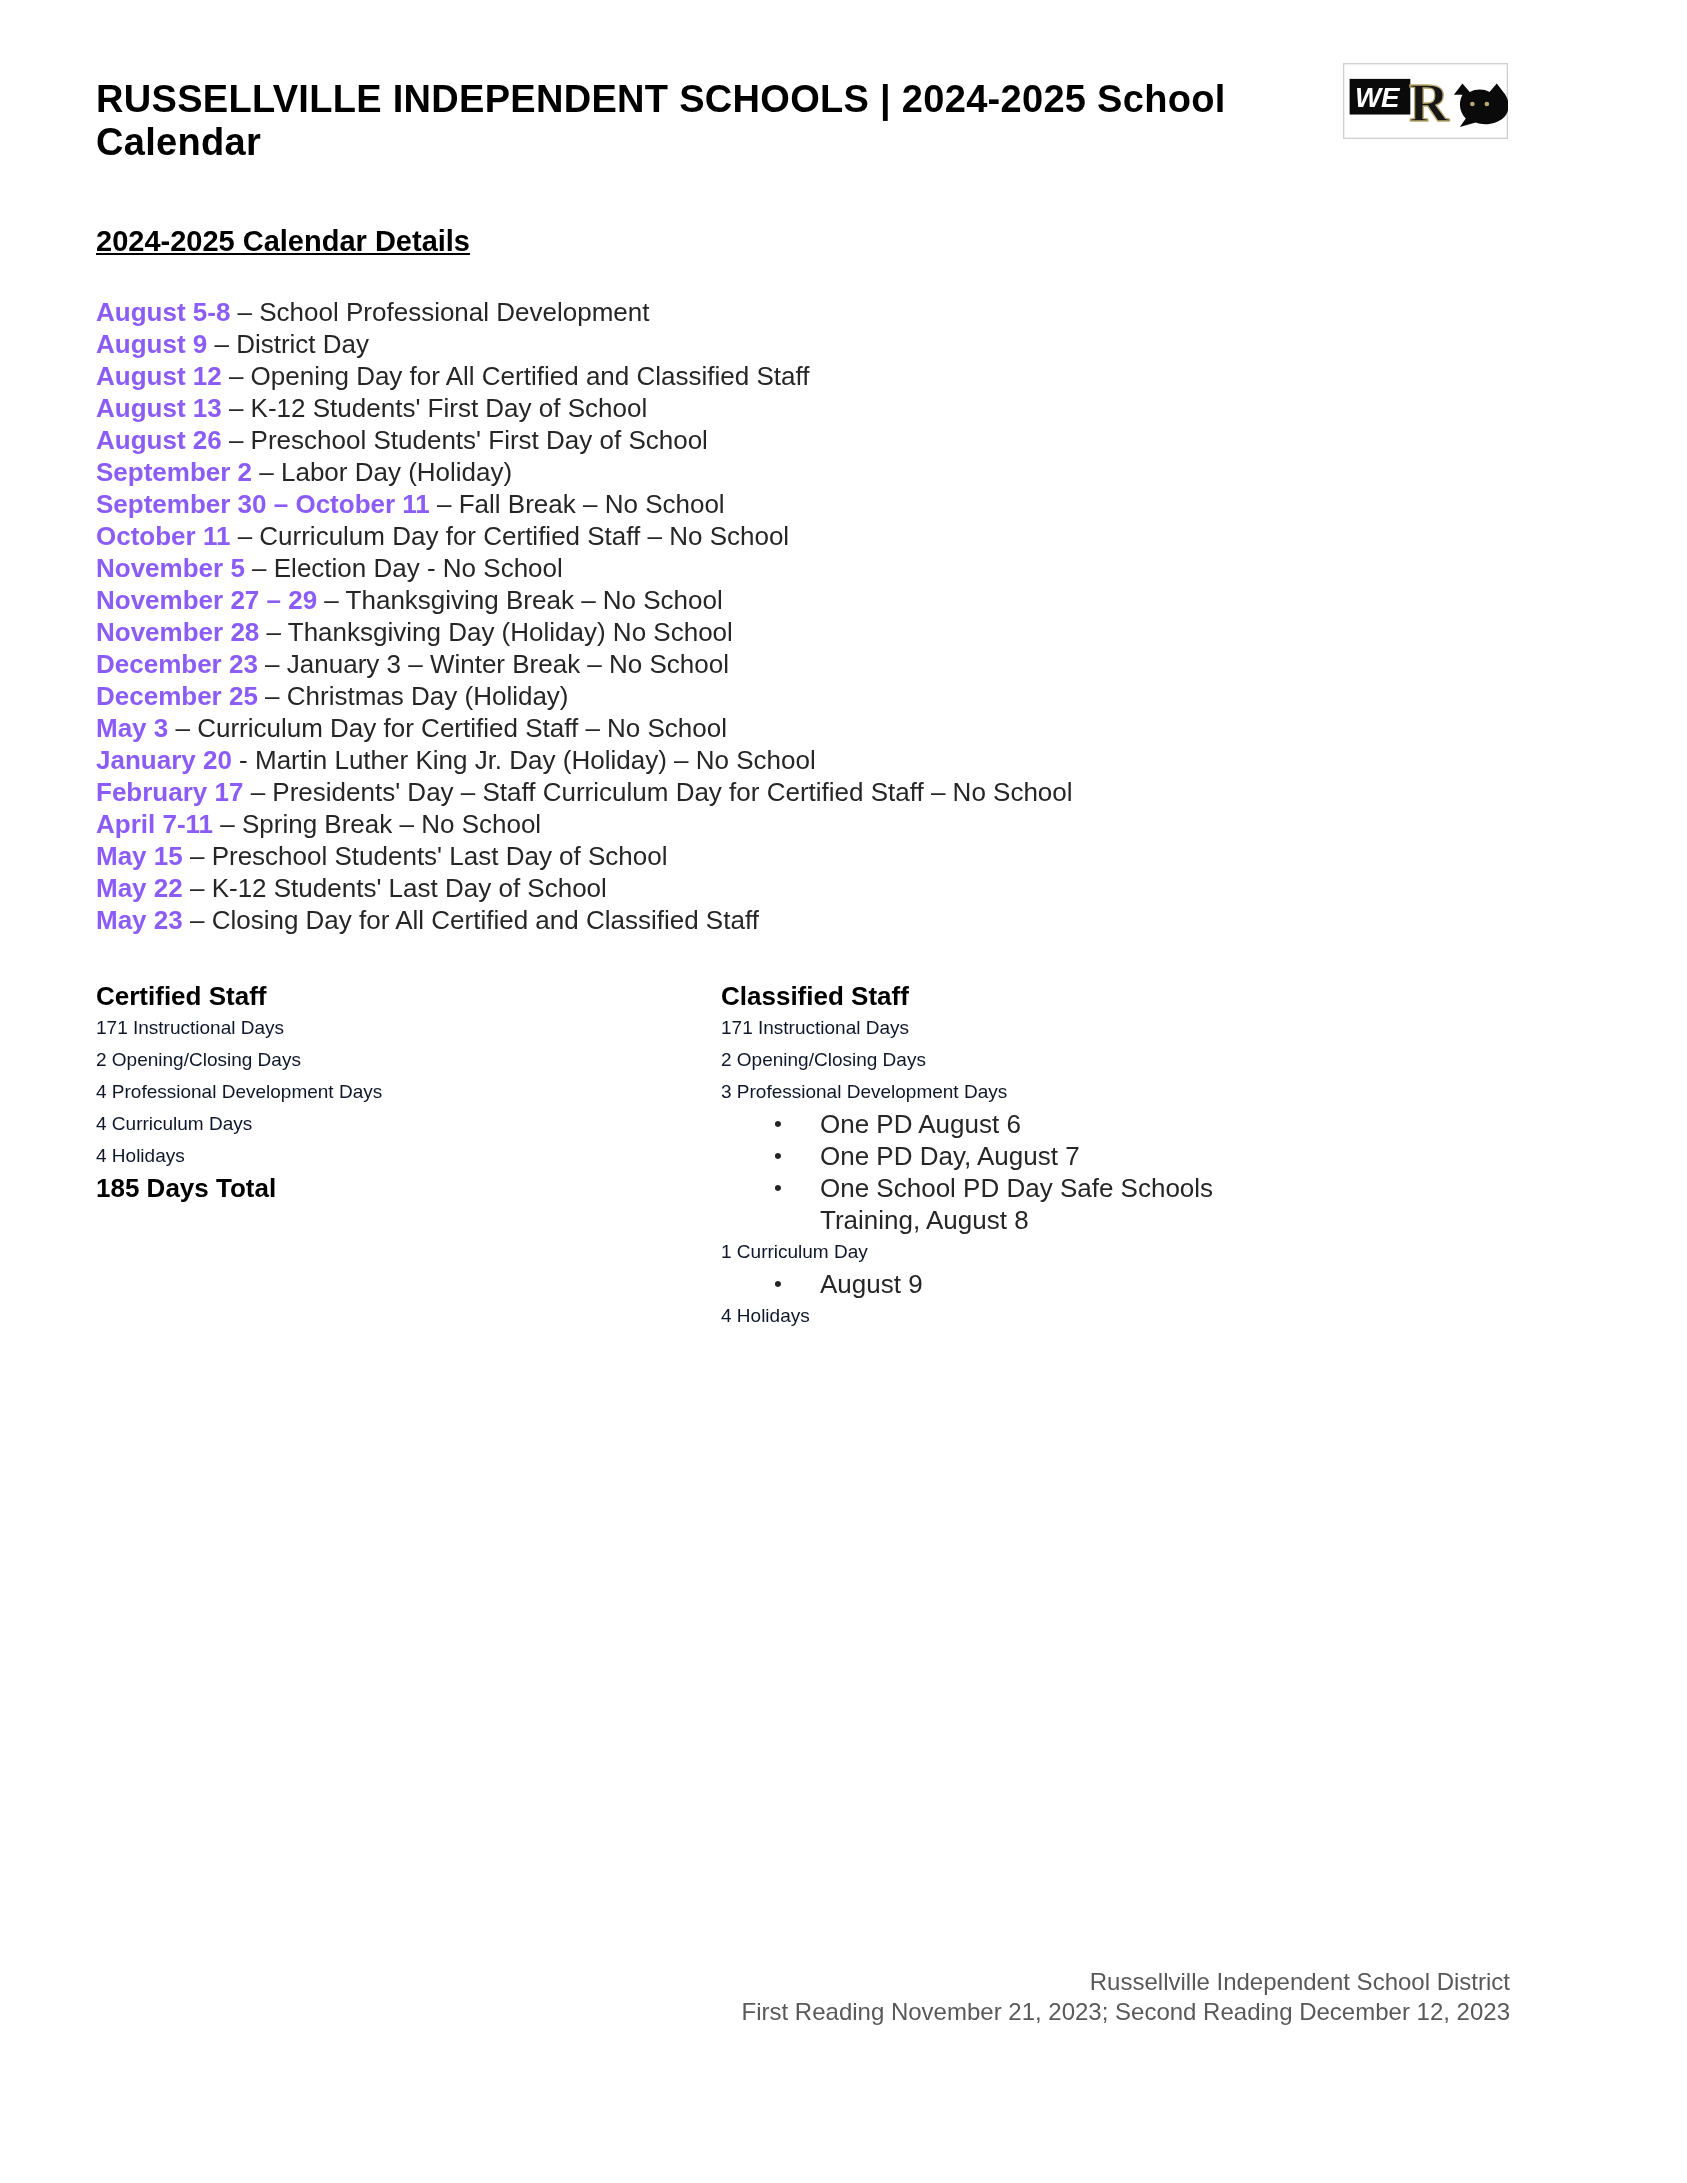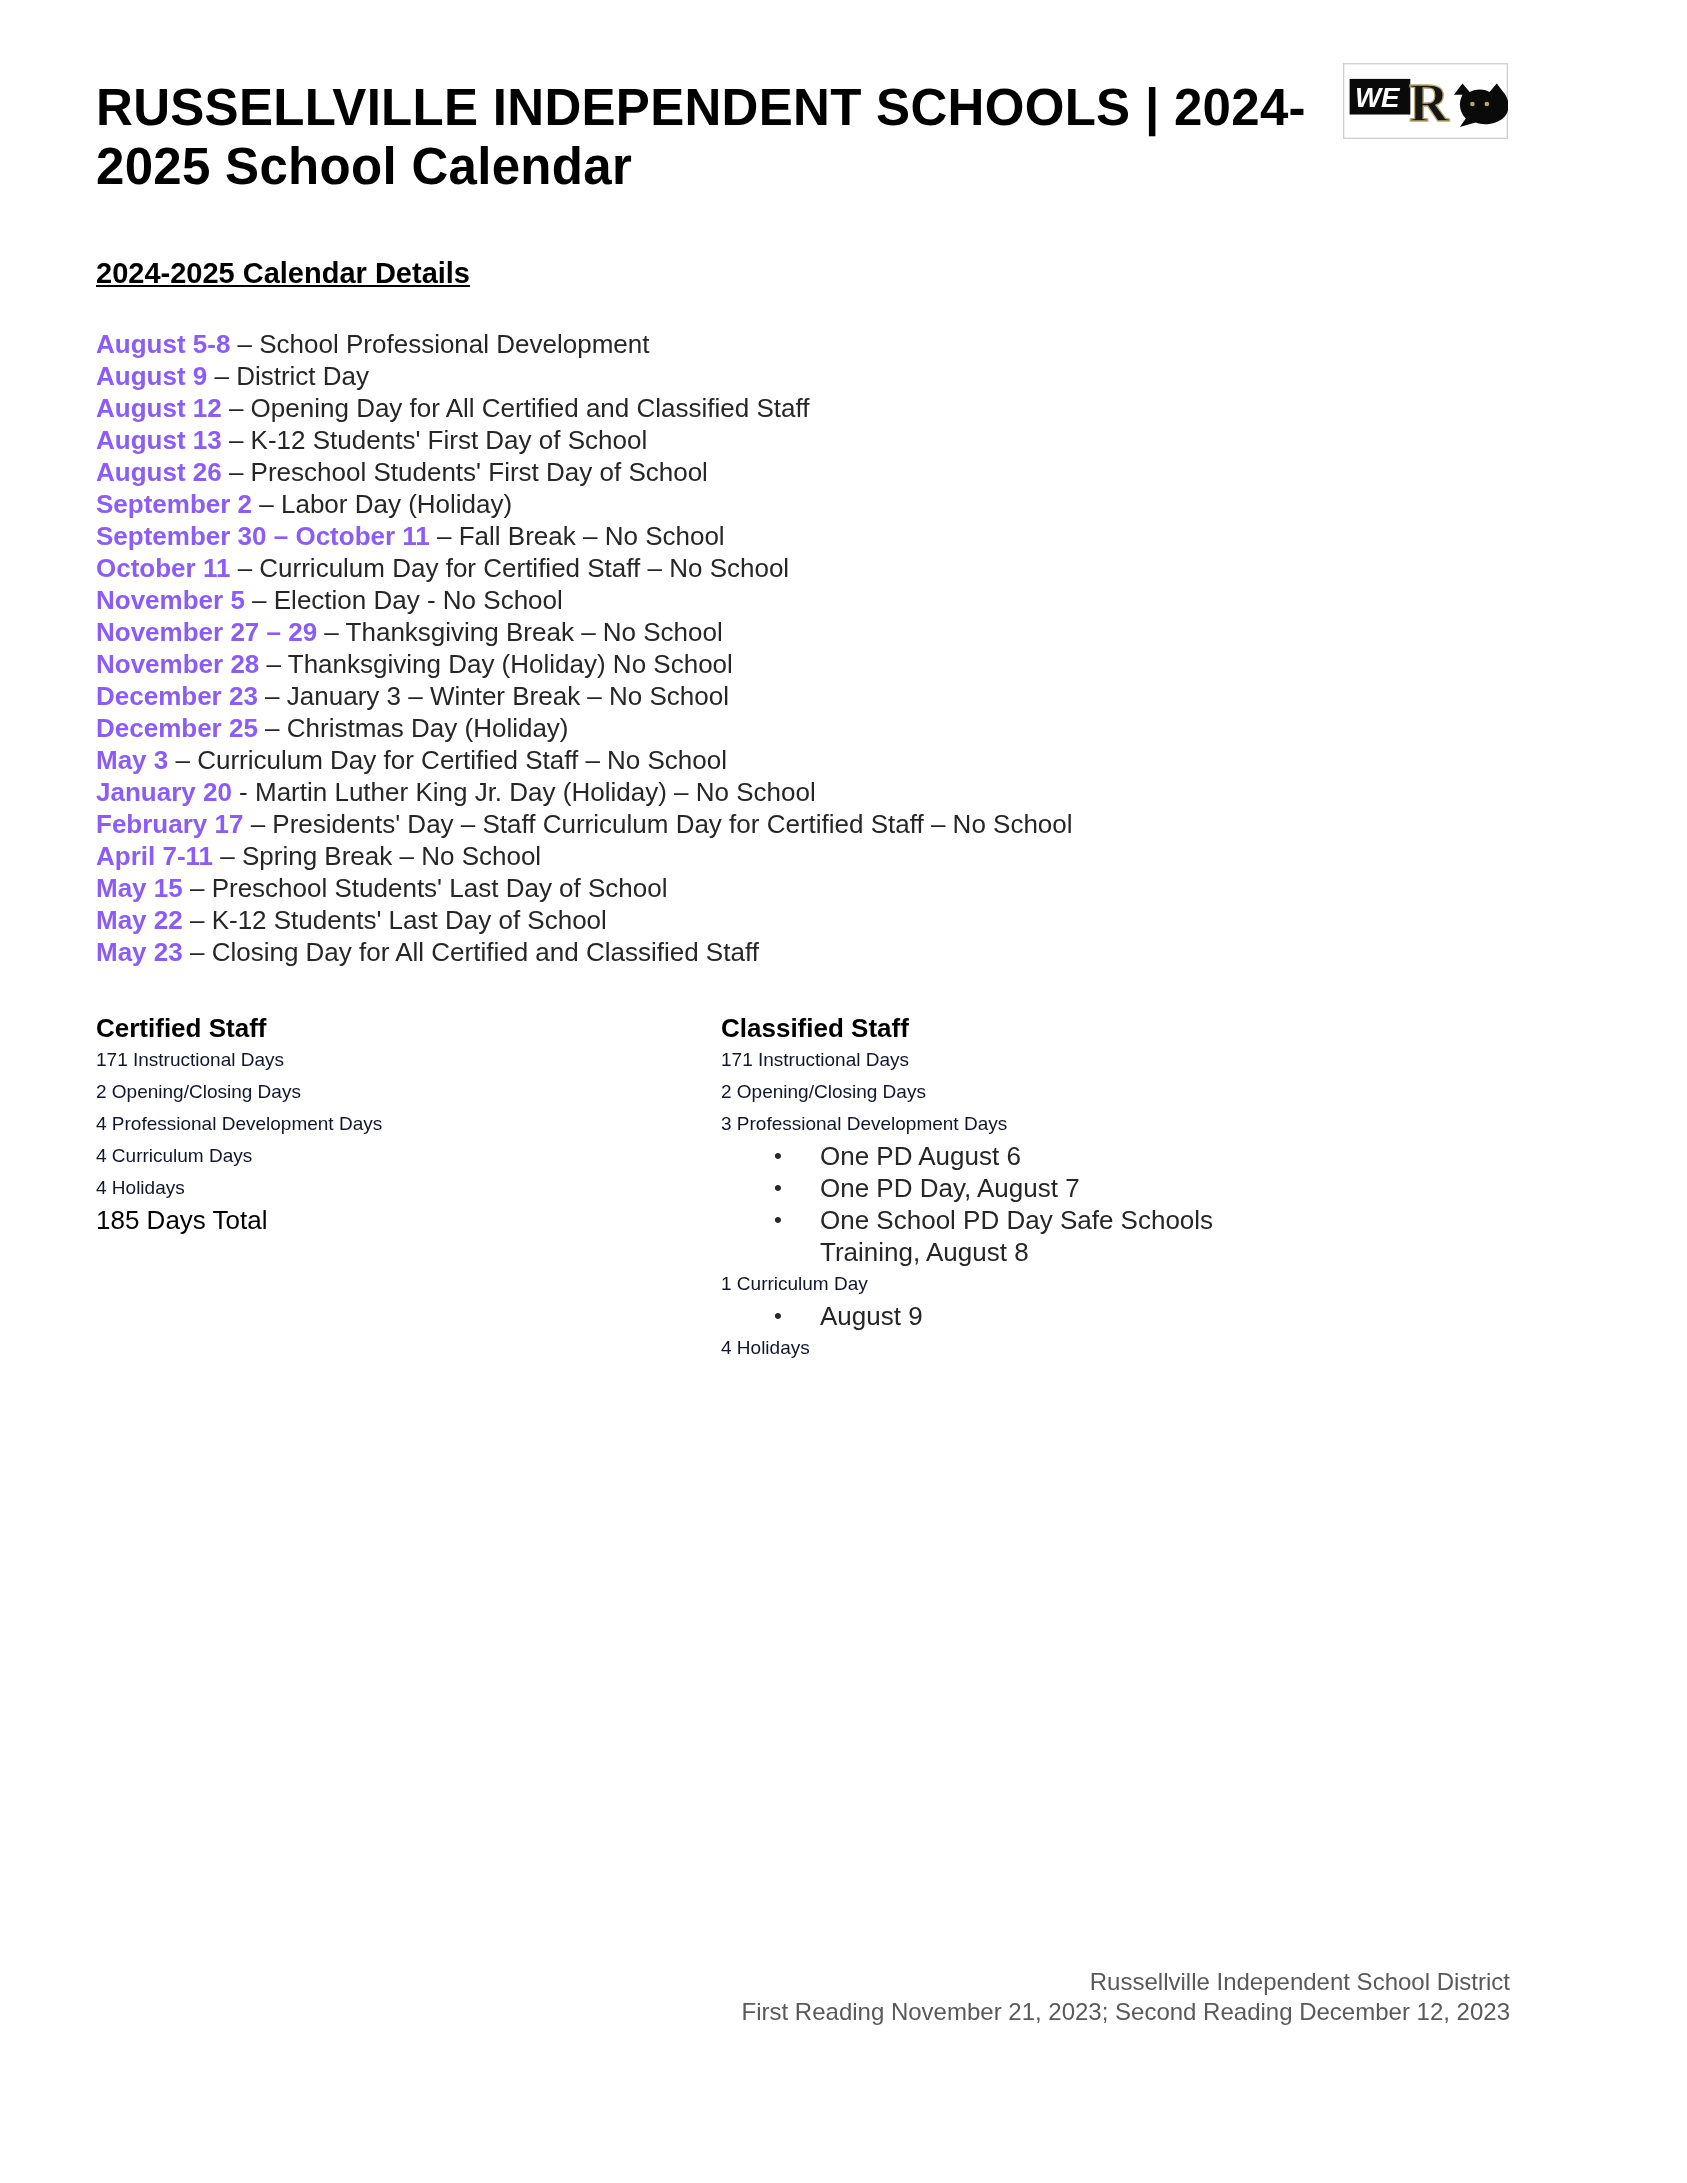--- a/index.html
+++ b/index.html
@@ -17,21 +17,21 @@
     inset: 0;
     padding: 63px 179px 0 96px;
     box-sizing: border-box;
   }
   .header {
     display: flex;
     justify-content: space-between;
     align-items: flex-start;
   }
   .title {
-    font-size: 51px;
+    font-size: 38px;
     font-weight: bold;
     color: #000000;
     margin: 14.6px 0 0 0;
     letter-spacing: 0.3px;
   }
   .logo {
     width: 165px;
     height: 96px;
     flex: 0 0 auto;
     margin-left: 20px;
@@ -77,21 +77,21 @@
   }
   .bullet-marker {
     flex: 0 0 46px;
     margin-left: 53px;
     font-size: 22.5px;
   }
   .bullet-text { flex: 1 1 auto; }
   .staff-total {
     font-size: 26px;
     line-height: 32px;
-    font-weight: normal;
+    font-weight: bold;
     color: #000000;
   }
   .footer {
     position: absolute;
     right: 177px;
     bottom: 156px;
     text-align: right;
     color: #595959;
     font-size: 24px;
     line-height: 30px;

